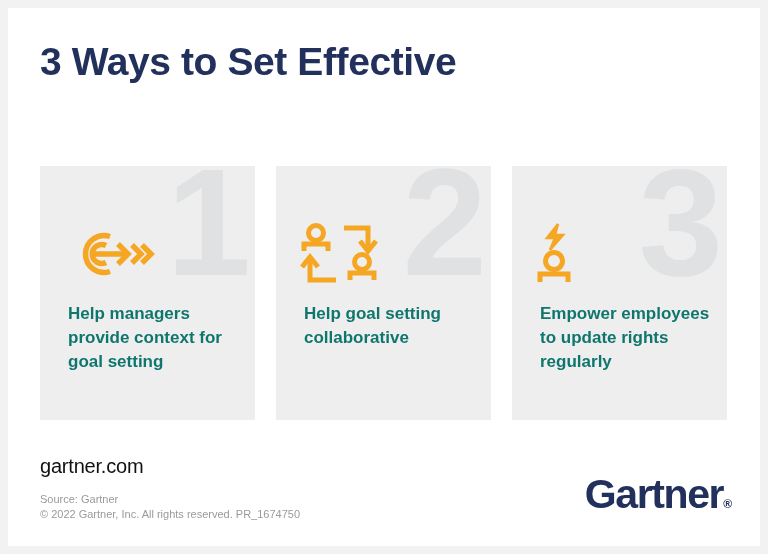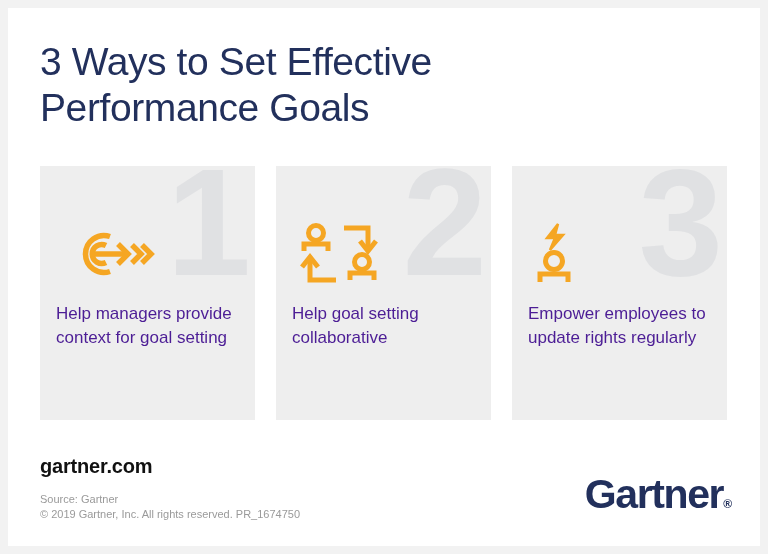--- a/index.html
+++ b/index.html
@@ -23,21 +23,21 @@
   }
 
   
   .title {
     position: absolute;
     left: 32px;
     top: 31px;
     width: 600px;
     color: #22305c;
     font-size: 39px;
-    font-weight: normal;
+    font-weight: bold;
     line-height: 46px;
     letter-spacing: -0.4px;
   }
   .title-line { display: block; white-space: nowrap; }
 
   
   .cards {
     position: absolute;
     left: 32px;
     top: 158px;
@@ -71,37 +71,37 @@
     position: absolute;
     left: 24px;
     top: 57px;
     width: 84px;
     height: 62px;
   }
   .card-icon svg { display: block; overflow: visible; }
 
   .card-text {
     position: absolute;
-    left: 16px;
+    left: 28px;
     top: 136px;
     width: 180px;
-    color: #4c1d95;
+    color: #0f766e;
     font-size: 17px;
     line-height: 24px;
-    font-weight: 400;
+    font-weight: 700;
   }
 
   
   .site-url {
     position: absolute;
     left: 32px;
     top: 447px;
     color: #111111;
     font-size: 20px;
-    font-weight: bold;
+    font-weight: normal;
     letter-spacing: -0.2px;
   }
 
   .legal {
     position: absolute;
     left: 32px;
     top: 484px;
     color: #9a9a9a;
     font-size: 11px;
     line-height: 15px;
@@ -125,21 +125,20 @@
     letter-spacing: 0;
   }
 </style>
 </head>
 <body>
 
 <div class="canvas">
 
   <h1 class="title">
     <span class="title-line">3 Ways to Set Effective</span>
-    <span class="title-line">Performance Goals</span>
   </h1>
 
   <div class="cards">
 
     <div class="card">
       <div class="card-number">1</div>
       <div class="card-icon">
         <svg width="84" height="62" viewBox="0 0 84 62" fill="none" stroke="#F5A623" stroke-width="5.5" stroke-linecap="butt" stroke-linejoin="miter">
 
           <path d="M46 13.5 A18.5 18.5 0 1 0 46 48.5"></path>
@@ -192,18 +191,18 @@
       </div>
       <p class="card-text">Empower employees to update rights regularly</p>
     </div>
 
   </div>
 
   <div class="site-url">gartner.com</div>
 
   <div class="legal">
     <span>Source: Gartner</span>
-    <span>© 2019 Gartner, Inc. All rights reserved. PR_1674750</span>
+    <span>© 2022 Gartner, Inc. All rights reserved. PR_1674750</span>
   </div>
 
   <div class="logo"><span>Gartner</span><span class="reg">®</span></div>
 
 </div>
 
 </body></html>

